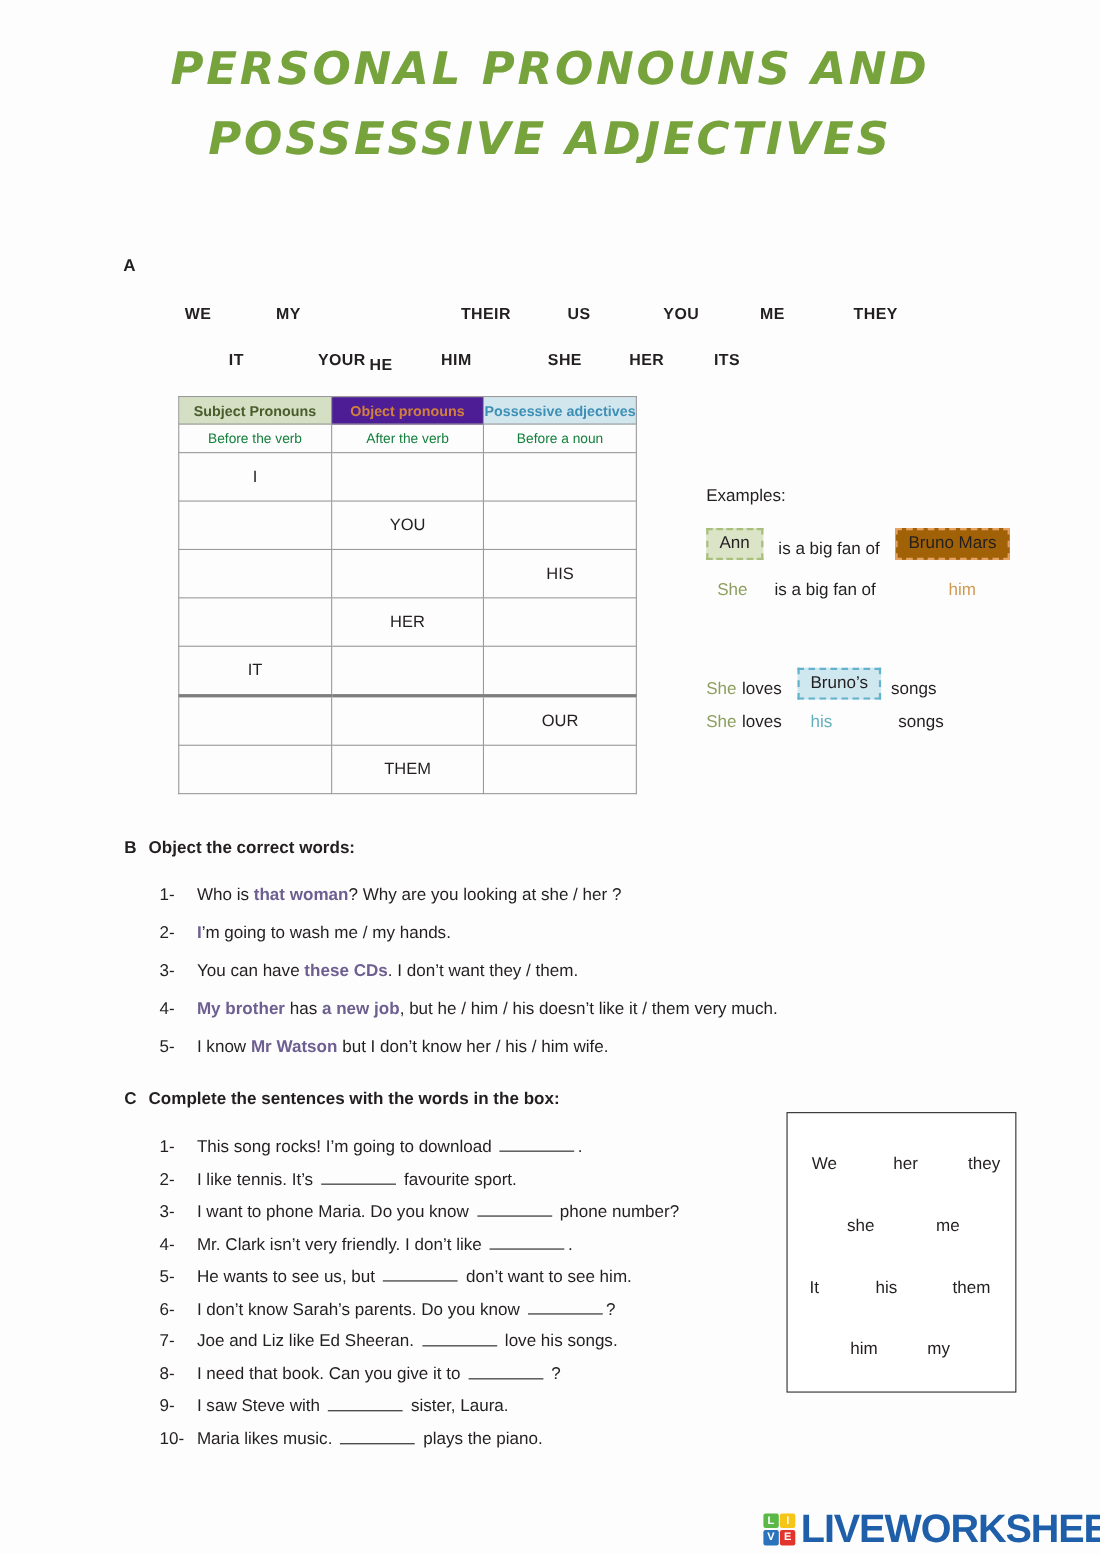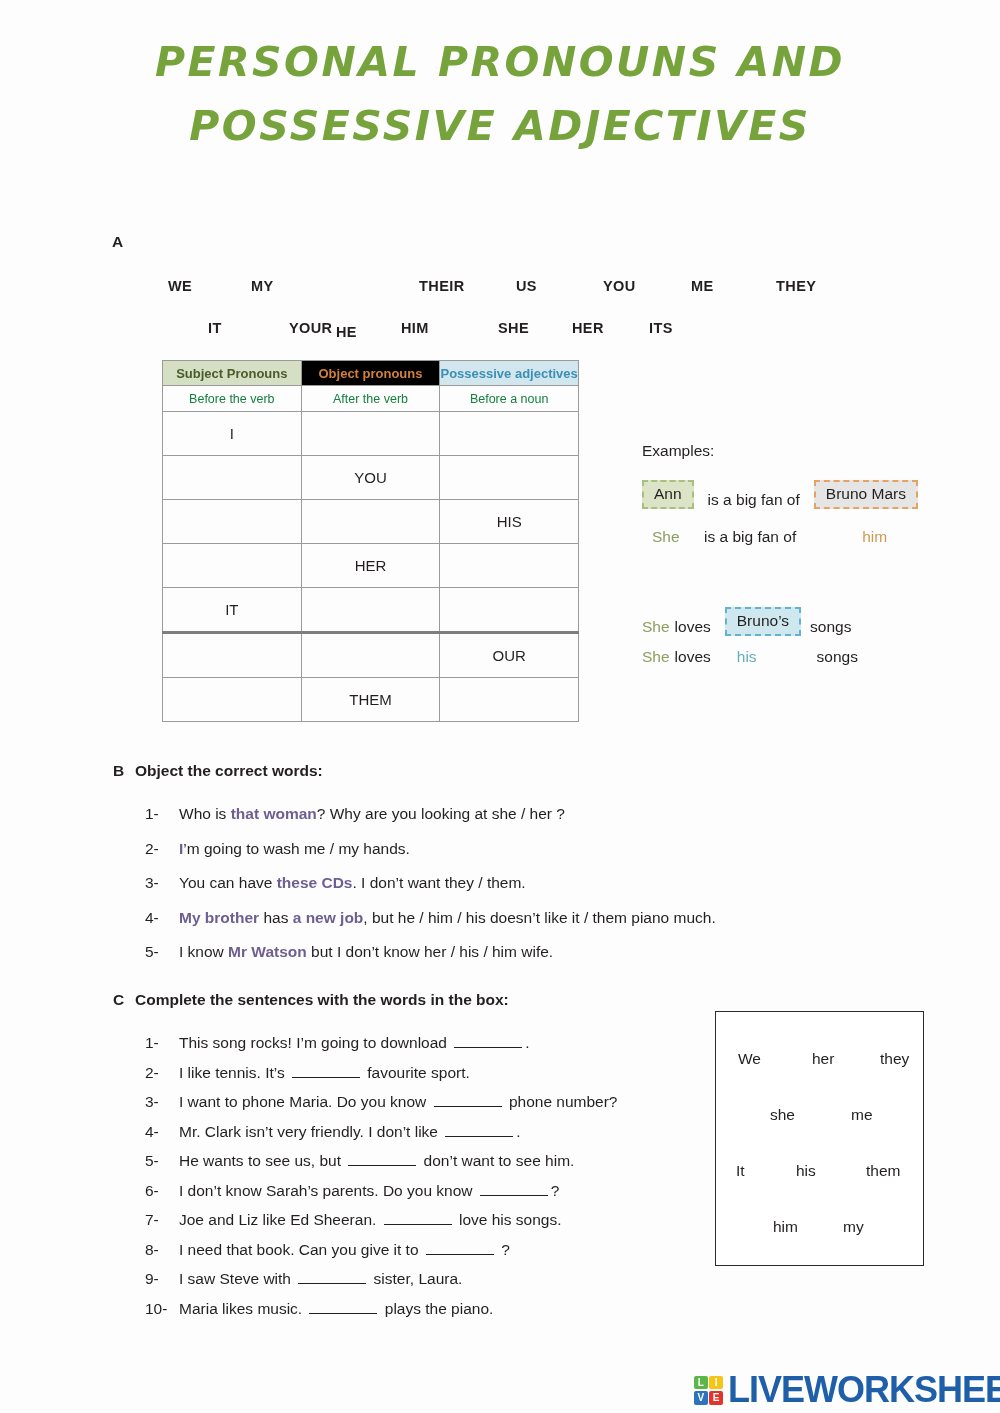--- a/index.html
+++ b/index.html
@@ -71,21 +71,21 @@
     text-align: center;
     font-weight: normal;
   }
   .ptable th {
     font-size: 13px;
     font-weight: bold;
     height: 24px;
     padding: 0;
   }
   .th-subj  { background: #d5dfc3; color: #4a5c2c; }
-  .th-obj   { background: #000000; color: #d2803d; }
+  .th-obj   { background: #4c1d95; color: #d2803d; }
   .th-poss  { background: #d2e6ee; color: #3c8fb5; }
   .sub-head td {
     font-size: 12.5px;
     height: 25px;
     padding: 0;
     color: #15803d;
   }
   .ptable tbody td {
     height: 43px;
     font-size: 15px;
@@ -103,21 +103,21 @@
     color: #231f20;
   }
   .ex-label { margin-bottom: 12px; }
   .ex-line { display: flex; align-items: flex-end; white-space: nowrap; }
   .chip {
     display: inline-block;
     padding: 3px 10px 4px 10px;
     font-size: 15.5px;
   }
   .chip-green  { background: #dbe4c6; border: 2px dashed #a9bf7e; }
-  .chip-orange { background: #e5e5e5; border: 2px dashed #e6a263; }
+  .chip-orange { background: #a16207; border: 2px dashed #e6a263; }
   .chip-blue   { background: #cfe7ef; border: 2px dashed #63b3cd; }
   .c-green  { color: #8c9e5e; }
   .c-orange { color: #cf9a52; }
   .c-teal   { color: #63b0bd; }
 
   .ex1-row1 { position: absolute; left: 0; top: 38px; }
   .ex1-row2 { position: absolute; left: 10px; top: 86px; }
   .ex2-row1 { position: absolute; left: 0; top: 165px; }
   .ex2-row2 { position: absolute; left: 0; top: 206px; }
 
@@ -335,21 +335,21 @@
     <div class="qitem">
       <span class="qnum">2-</span>
       <span class="qtext"><span class="hl">I</span><span>’m going to wash  me / my hands.</span></span>
     </div>
     <div class="qitem">
       <span class="qnum">3-</span>
       <span class="qtext"><span>You can have </span><span class="hl">these CDs</span><span>. I don’t want   they  /  them.</span></span>
     </div>
     <div class="qitem">
       <span class="qnum">4-</span>
-      <span class="qtext"><span class="hl">My brother</span><span> has </span><span class="hl">a new job</span><span>, but   he  /  him  / his   doesn’t like  it / them  piano much.</span></span>
+      <span class="qtext"><span class="hl">My brother</span><span> has </span><span class="hl">a new job</span><span>, but   he  /  him  / his   doesn’t like  it / them  very much.</span></span>
     </div>
     <div class="qitem">
       <span class="qnum">5-</span>
       <span class="qtext"><span>I know </span><span class="hl">Mr Watson</span><span> but I don’t know  her  /  his  /  him  wife.</span></span>
     </div>
   </div>
 
 <div class="sec ex-c-head">
   <span class="sec-letter">C</span>
   <span>Complete the sentences with the words in the box:</span>

